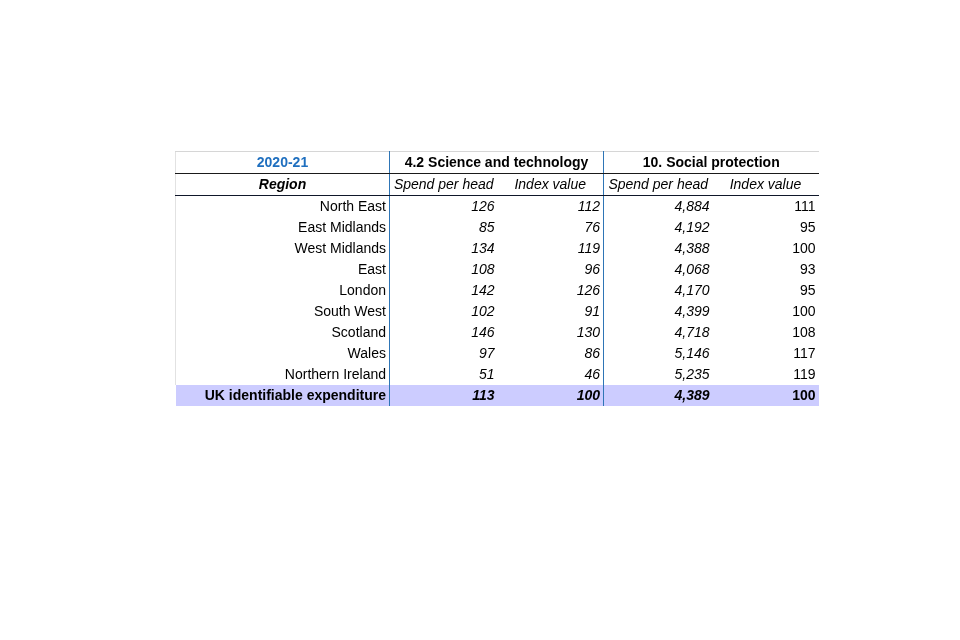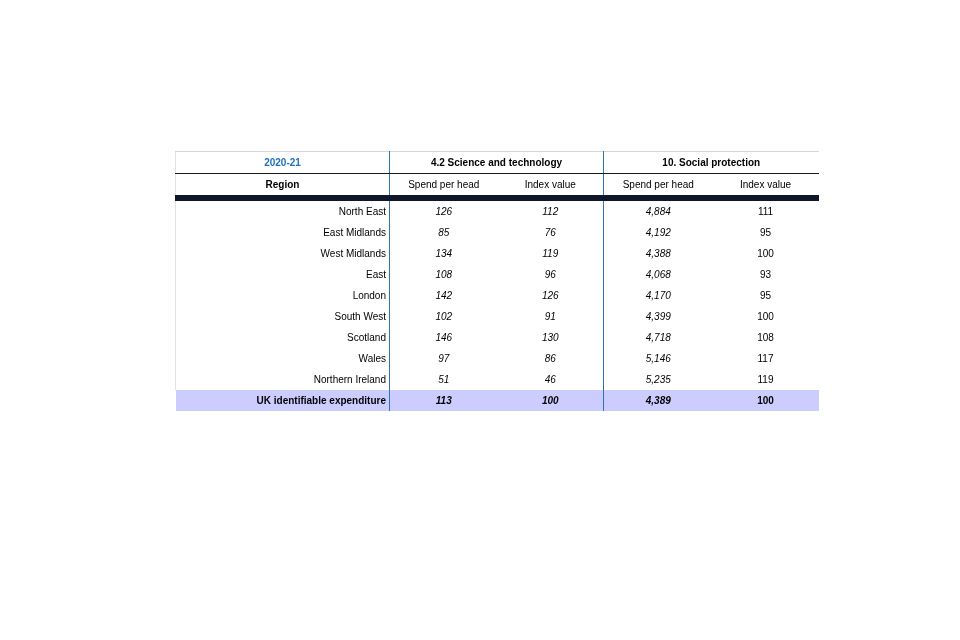--- a/index.html
+++ b/index.html
@@ -1,32 +1,32 @@
 <!DOCTYPE html>
 <html><head>
   <meta charset="utf-8">
   <style>
     html, body { margin: 0; padding: 0; background: #ffffff; }
     body { width: 960px; height: 640px; position: relative; overflow: hidden;
            font-family: "Liberation Sans", "DejaVu Sans", sans-serif; color: #000; }
     .table-wrap { position: absolute; left: 175px; top: 151px; width: 643px; }
-    table { border-collapse: collapse; width: 643px; table-layout: fixed; font-size: 10px; }
+    table { border-collapse: collapse; width: 643px; table-layout: fixed; font-size: 14px; }
     col.c-region { width: 214px; }
     col.c-st-spend { width: 108px; }
     col.c-st-index { width: 106px; }
     col.c-sp-spend { width: 109px; }
     col.c-sp-index { width: 106px; }
     td, th { height: 21px; padding: 0 3px; line-height: 21px; white-space: nowrap; overflow: hidden; box-sizing: border-box; }
     thead tr.group th { font-weight: bold; text-align: center; border-top: 1px solid #d6d6d6; border-bottom: 1px solid #1a1a1a; }
     thead tr.group th.year { color: #1f6fbf; }
-    thead tr.cols th { font-weight: normal; text-align: center; border-bottom: 6px solid #0f172a; }
+    thead tr.cols th { font-weight: normal; text-align: center; border-bottom: 1px solid #0f172a; font-style: italic; }
     thead tr.cols th.region-h { font-weight: bold; }
     th.first, td.first { border-left: 1px solid #e2e2e2; text-align: right; }
     .vsep { border-right: 1px solid #2e75b6; }
-    td.num { text-align: center; font-style: italic; }
+    td.num { text-align: right; font-style: italic; }
     td.num.plain { font-style: normal; }
     tr.total td { font-weight: bold; }
     tr.england td { border-top: 1px solid #2e75b6; }
     tr.uk td { background: #ccccff; }
     tr.uk td.first { border-left: none; }
   </style>
 </head>
 <body>
 
 <div class="table-wrap">

